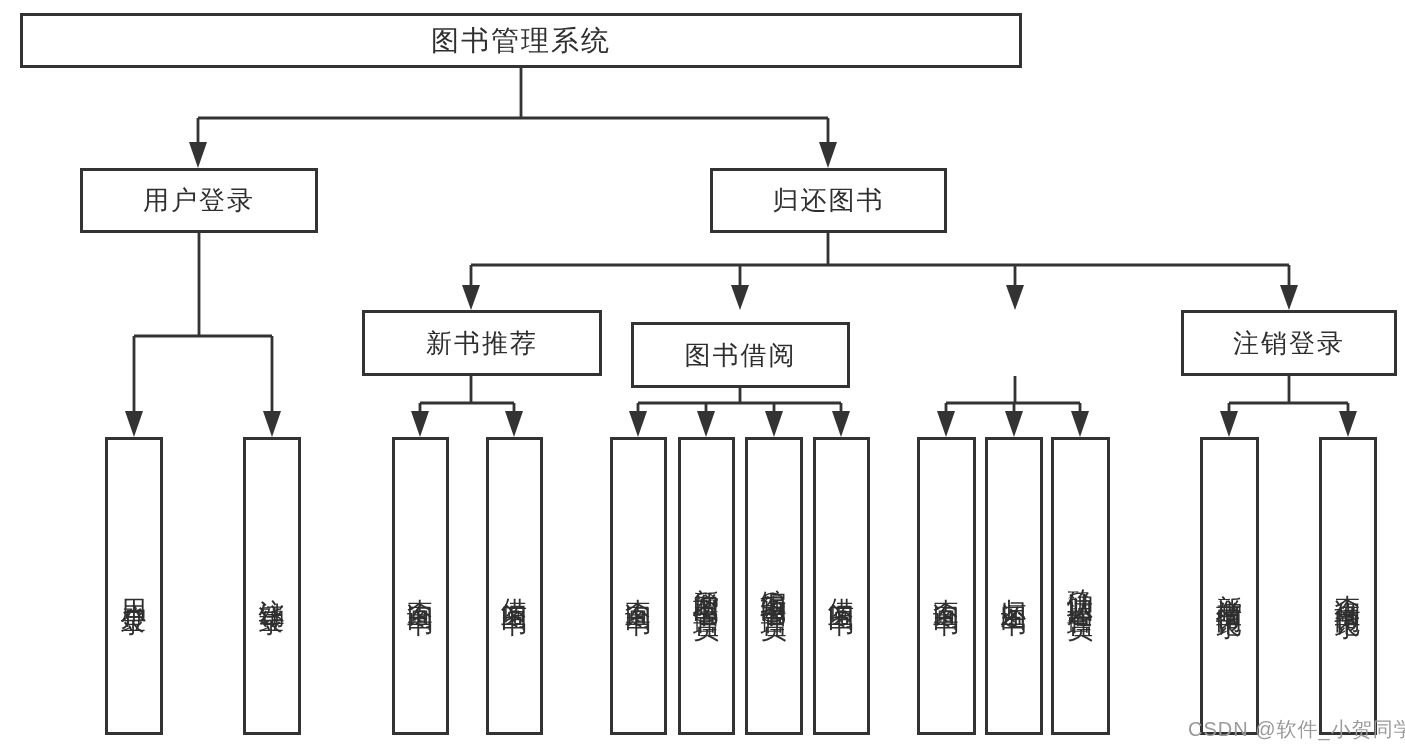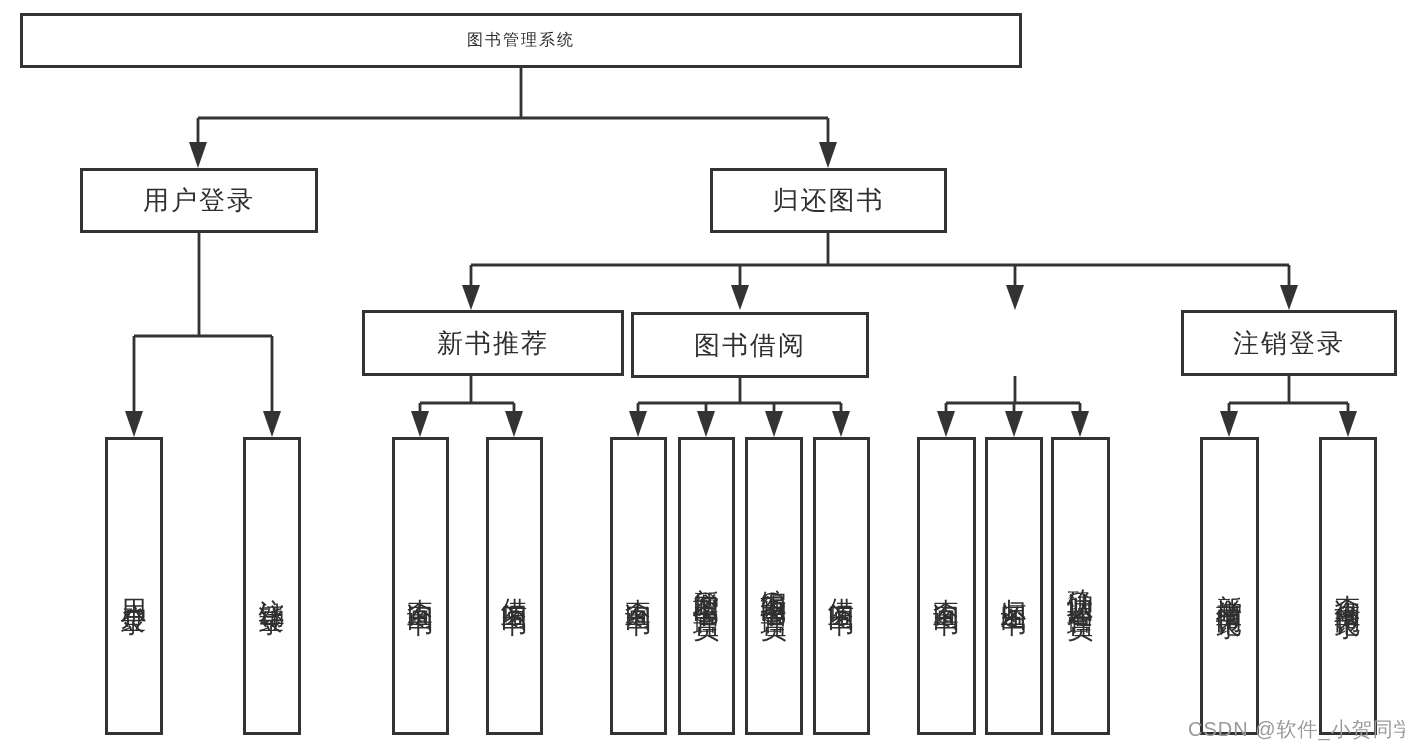--- a/index.html
+++ b/index.html
@@ -12,21 +12,21 @@
   }
   .connectors { position:absolute; left:0; top:0; width:1405px; height:747px; }
   .connectors path { stroke:var(--line,#333333); stroke-width:2.8; fill:none; }
   .connectors polygon { fill:var(--line,#333333); stroke:none; }
   .node {
     position:absolute; border:3px solid var(--line,#333333);
     background:#ffffff; color:var(--text,#2f2f2f);
     display:flex; align-items:center; justify-content:center;
   }
   .h-node { font-size:26px; letter-spacing:2px; }
-  .root-node { font-size:16px; letter-spacing:2px; }
+  .root-node { font-size:28px; letter-spacing:2px; }
   .v-node { font-size:26px; }
   .v-node .vtext {
     writing-mode:vertical-rl; text-orientation:mixed;
     line-height:1; letter-spacing:4px;
   }
   .watermark {
     position:absolute; left:1188px; top:716px;
     font-size:20px; color:var(--watermark,#9a9a9a);
     letter-spacing:1px; white-space:nowrap; z-index:5;
   }
@@ -90,24 +90,24 @@
     <span>图书管理系统</span>
   </div>
 
   <div class="node h-node" style="left:80px;top:168px;width:238px;height:65px">
     <span>用户登录</span>
   </div>
   <div class="node h-node" style="left:710px;top:168px;width:237px;height:65px">
     <span>归还图书</span>
   </div>
 
-  <div class="node h-node" style="left:362px;top:310px;width:262px;height:66px">
+  <div class="node h-node" style="left:362px;top:310px;width:240px;height:66px">
     <span>新书推荐</span>
   </div>
-  <div class="node h-node" style="left:631px;top:312px;width:238px;height:66px">
+  <div class="node h-node" style="left:631px;top:322px;width:219px;height:66px">
     <span>图书借阅</span>
   </div>
   <div class="node h-node" style="left:1181px;top:310px;width:216px;height:66px">
     <span>注销登录</span>
   </div>
 
   <div class="node v-node" style="left:105px;top:437px;width:58px;height:298px">
     <span class="vtext">用户登录</span>
   </div>
   <div class="node v-node" style="left:243px;top:437px;width:58px;height:298px">

